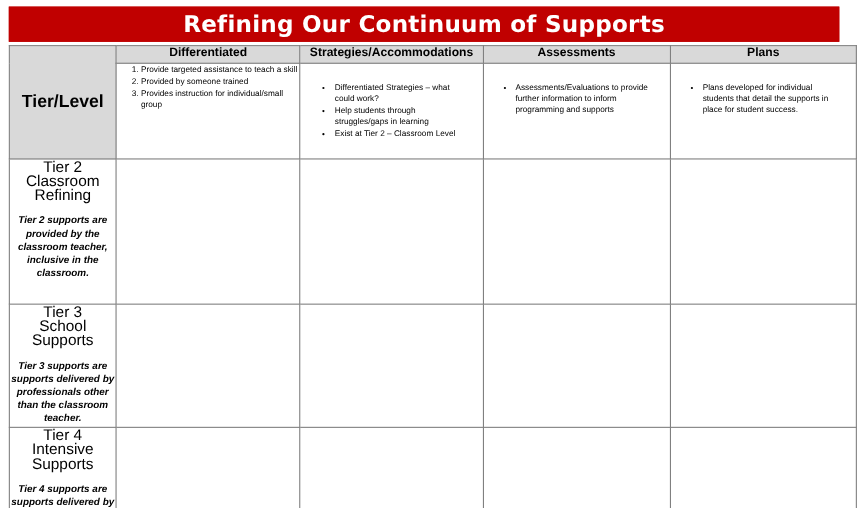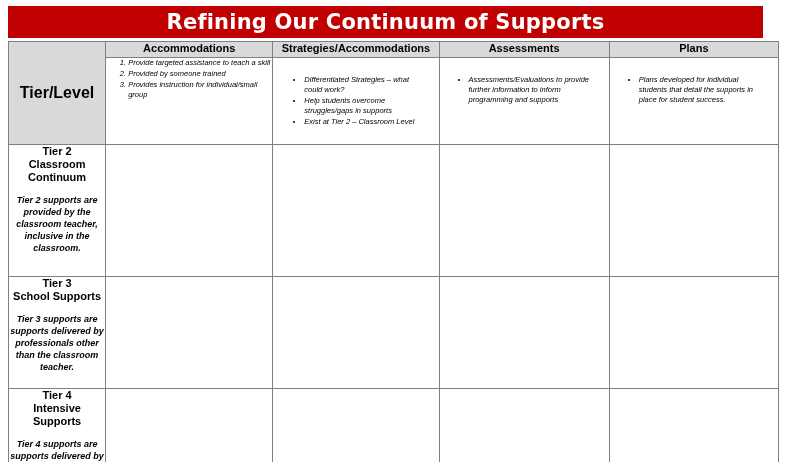--- a/index.html
+++ b/index.html
@@ -67,34 +67,33 @@
   .col-int { width: 167px; }
   .col-strat { width: 166px; }
   .col-assess { width: 170px; }
   .col-plans { width: 169px; }
 
   td.tier-cell {
     text-align: center;
     padding: 14px 6px 4px 6px;
   }
   .tier-title {
-    font-size: 11px;
-    font-weight: bold;
+    font-size: 14px;
+    font-weight: normal;
     line-height: 13px;
     margin-bottom: 10px;
   }
   .tier-desc {
     font-size: 9px;
     font-style: italic;
     line-height: 12px;
     font-weight: bold;
   }
   td.body-cell {
     padding: 3px 4px 3px 4px;
-    font-style: italic;
   }
   ol.num-list {
     margin: 0;
     padding-left: 22px;
     font-size: 7.5px;
     line-height: 10px;
   }
   ol.num-list li { margin-bottom: 1px; }
   ul.bullets {
     margin: 17px;
@@ -123,37 +122,37 @@
     <colgroup>
       <col class="col-tier">
       <col class="col-int">
       <col class="col-strat">
       <col class="col-assess">
       <col class="col-plans">
     </colgroup>
     <thead>
       <tr>
         <th class="tier-head" rowspan="2">Tier/Level</th>
-        <th>Accommodations</th>
+        <th>Differentiated</th>
         <th>Strategies/Accommodations</th>
         <th>Assessments</th>
         <th>Plans</th>
       </tr>
       <tr class="row-head">
         <td class="body-cell">
           <ol class="num-list">
             <li>Provide targeted assistance to teach a skill</li>
             <li>Provided by someone trained</li>
             <li>Provides instruction for individual/small group</li>
           </ol>
         </td>
         <td class="body-cell">
           <ul class="bullets">
             <li>Differentiated Strategies – what could work?</li>
-            <li>Help students overcome struggles/gaps in supports</li>
+            <li>Help students through struggles/gaps in learning</li>
             <li>Exist at Tier 2 – Classroom Level</li>
           </ul>
         </td>
         <td class="body-cell">
           <ul class="bullets sm">
             <li>Assessments/Evaluations to provide further information to inform programming and supports</li>
           </ul>
         </td>
         <td class="body-cell">
           <ul class="bullets sm">
@@ -162,21 +161,21 @@
         </td>
       </tr>
     </thead>
     <tbody>
 
       <tr class="r2">
         <td class="tier-cell">
           <div class="tier-title">
             <span>Tier 2</span><br>
             <span>Classroom</span><br>
-            <span>Continuum</span>
+            <span>Refining</span>
           </div>
           <div class="tier-desc">Tier 2 supports are provided by the classroom teacher, inclusive in the classroom.</div>
         </td>
         <td class="body-cell"></td>
         <td class="body-cell"></td>
         <td class="body-cell"></td>
         <td class="body-cell"></td>
       </tr>
 
       <tr class="r3">

